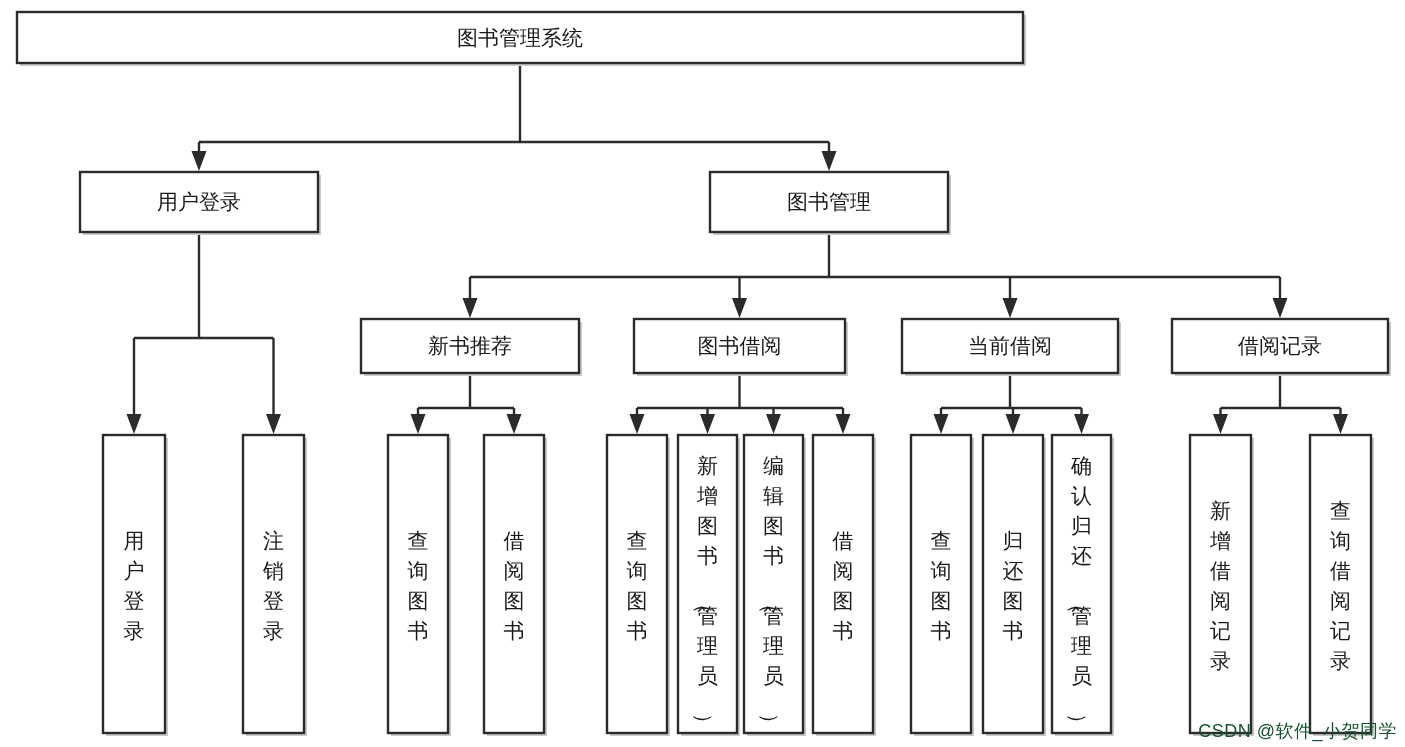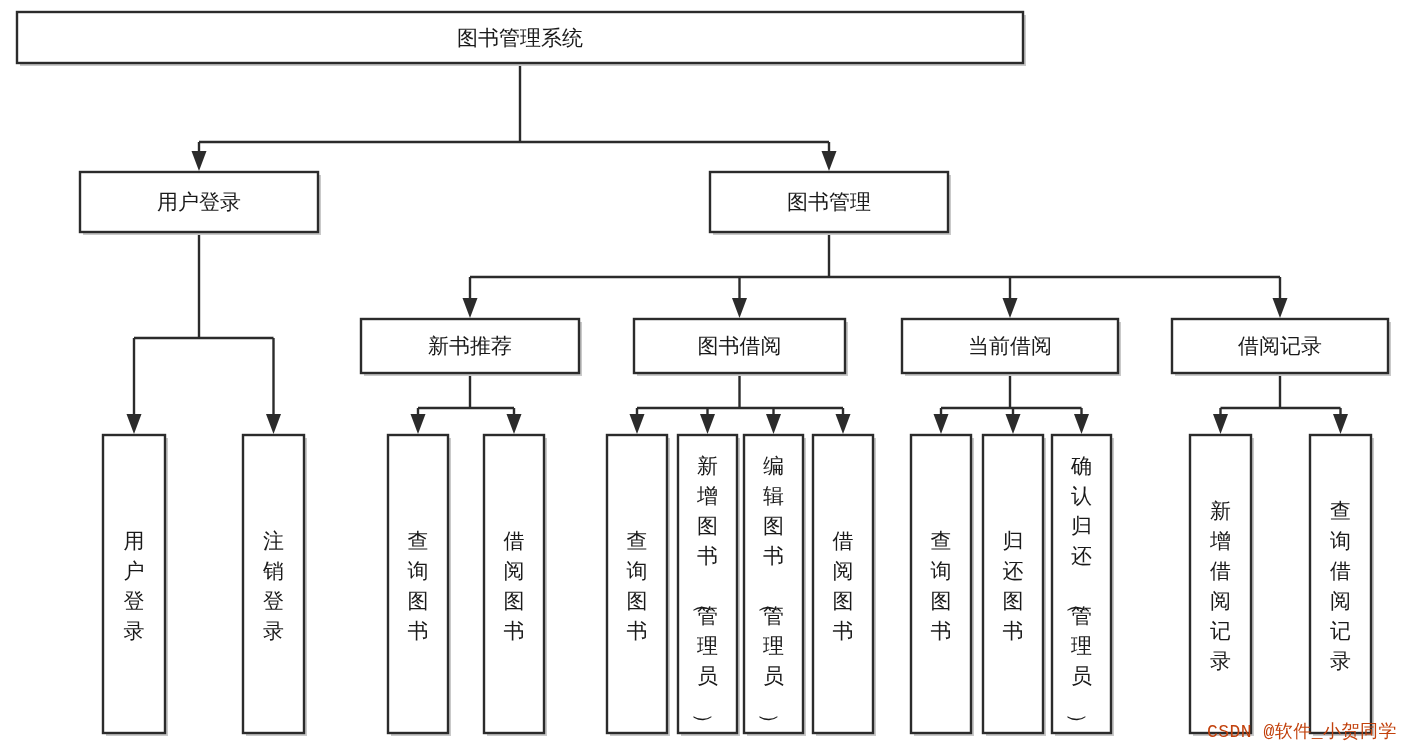--- a/index.html
+++ b/index.html
@@ -23,23 +23,23 @@
   }
   .leaf-label{
     fill:#1a1a1a;
     font-family:"DejaVu Sans","Liberation Sans",sans-serif;
     font-size:21px;
     text-anchor:middle;
   }
   .watermark{
     position:absolute;
     right:8px;bottom:4px;
-    color:#c2410c;
+    color:#14532d;
     font-size:18px;
-    font-family:Liberation Mono, monospace;
+    font-family:Liberation Sans, sans-serif;
     white-space:nowrap;
     letter-spacing:0.5px;
     pointer-events:none;
   }
 </style>
 </head>
 <body>
 
 <div id="chart-root">
   <svg id="flow" viewBox="0 0 1405 747" xmlns="http://www.w3.org/2000/svg">

